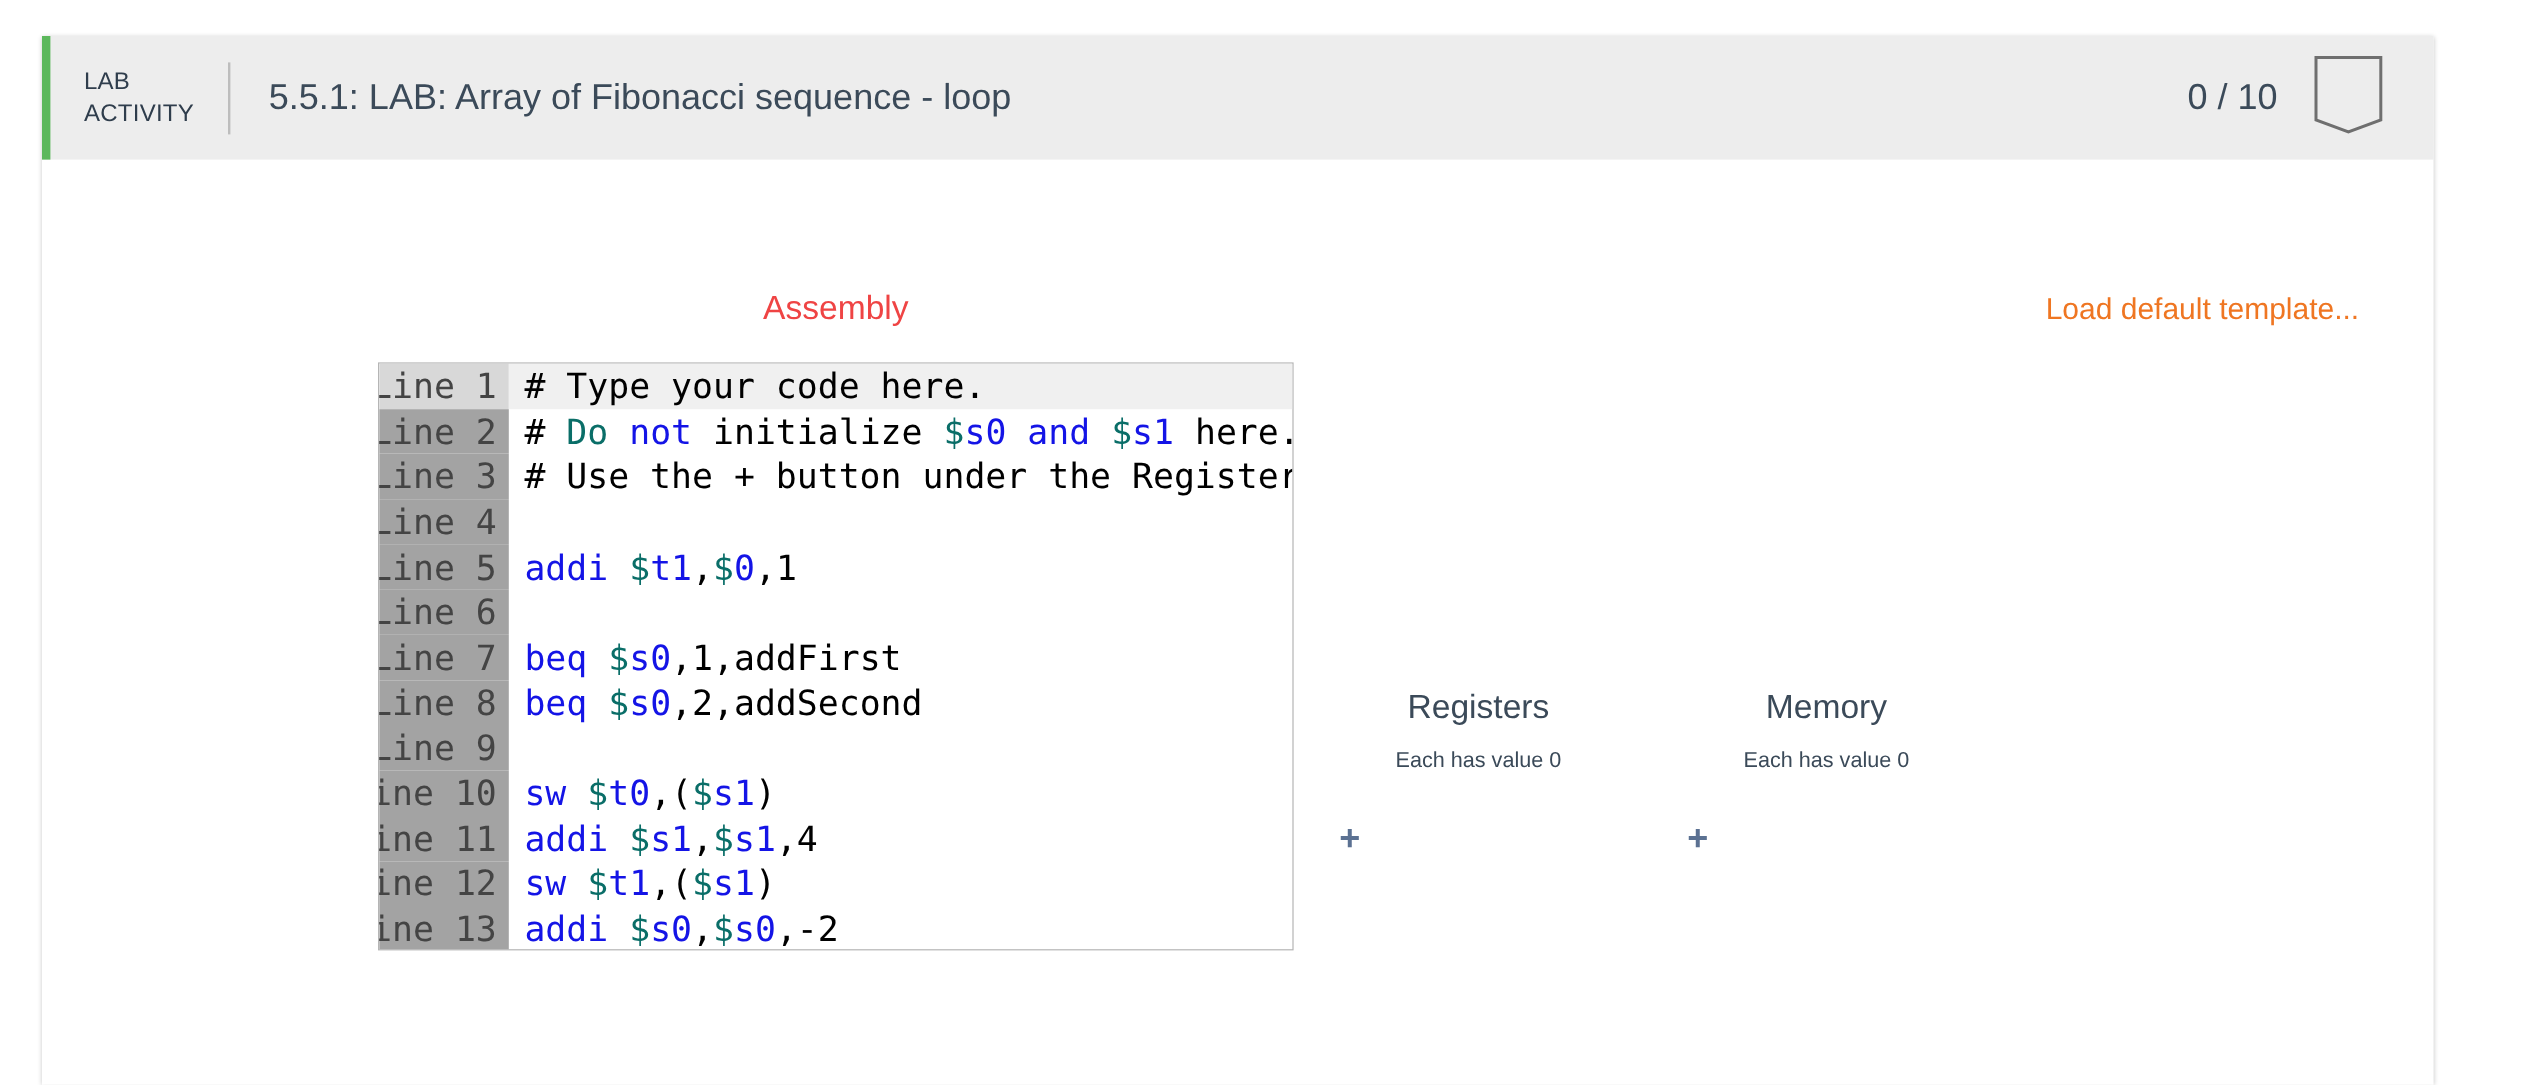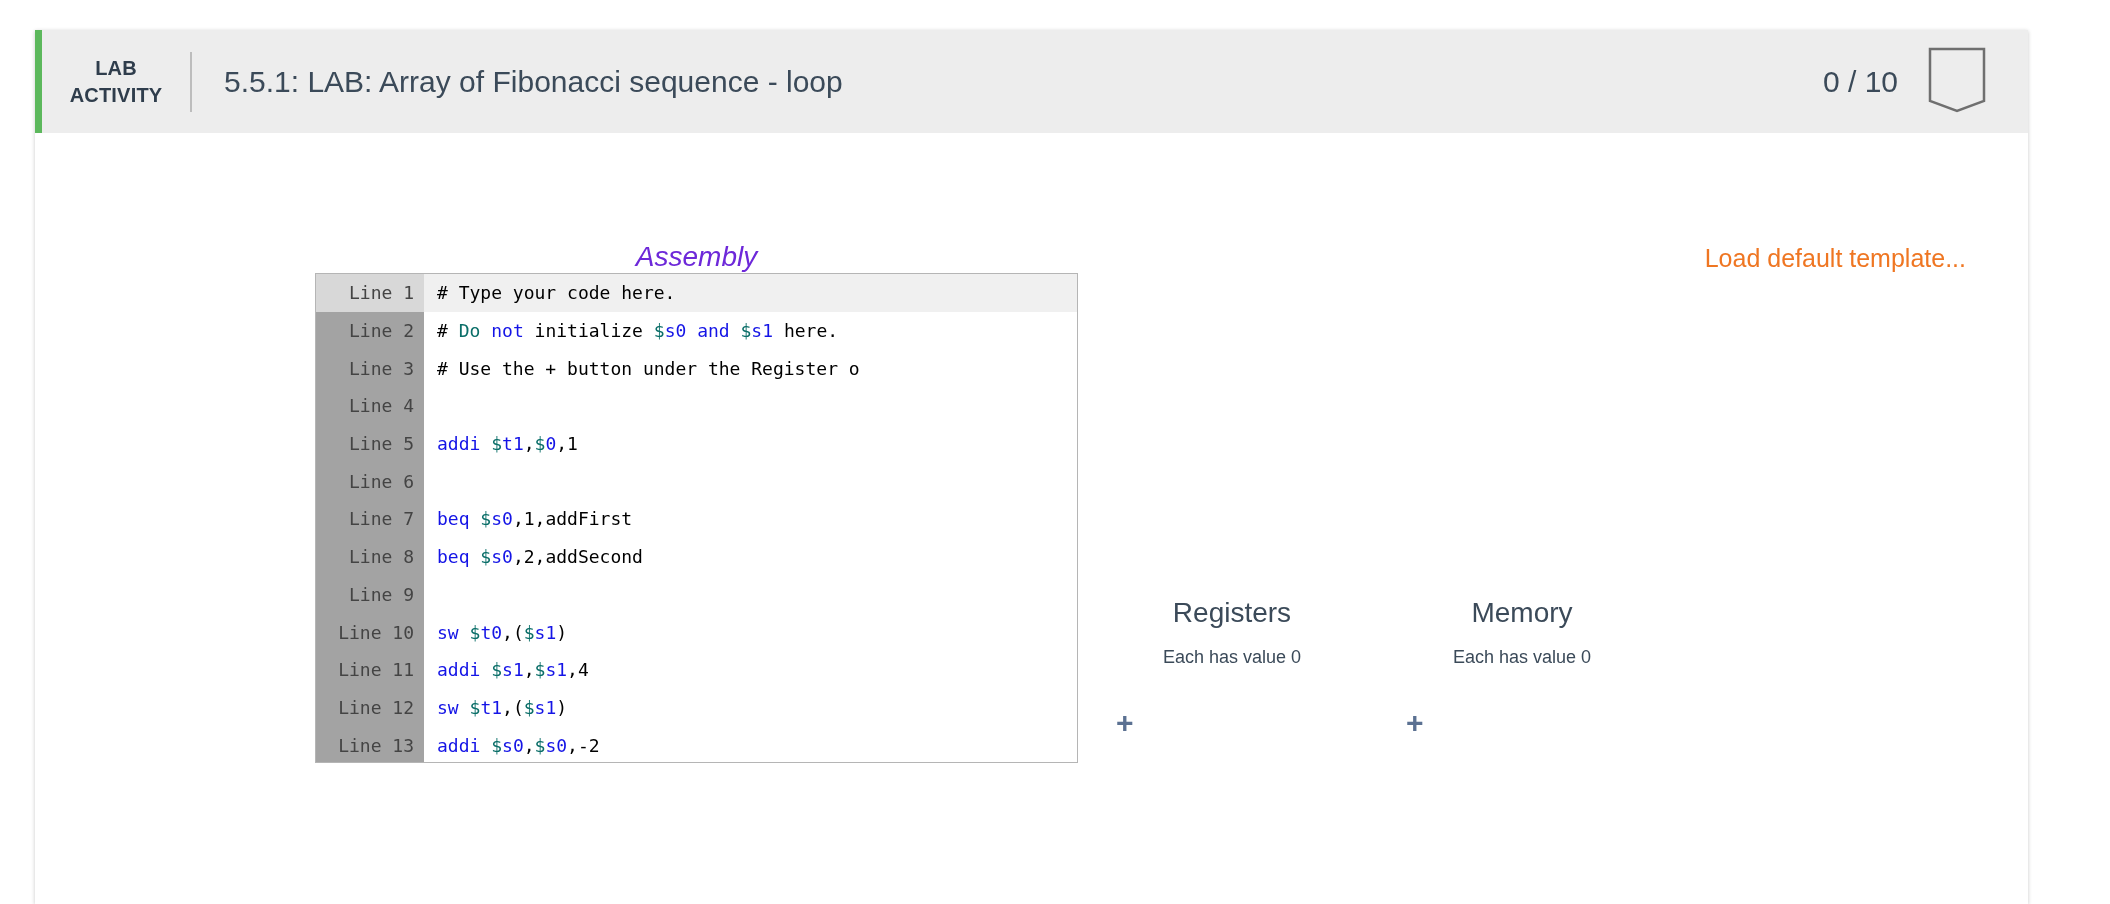--- a/index.html
+++ b/index.html
@@ -31,27 +31,27 @@
     position: relative;
     height: 103px;
     background: #ededed;
     border-left: 7px solid #5cb85c;
     box-sizing: border-box;
     display: flex;
     align-items: center;
   }
   #lab-activity-tag {
     width: 148px;
+    padding-left: 28px;
     box-sizing: border-box;
     color: #2f3d4c;
     font-size: 20px;
-    font-weight: bold;
+    font-weight: normal;
     line-height: 1.35;
     letter-spacing: 0.2px;
-    text-align: center;
   }
   #header-divider {
     width: 2px;
     height: 60px;
     background: #bdbdbd;
   }
   #lab-title {
     flex: 1;
     padding-left: 32px;
     color: #3b4a59;
@@ -91,40 +91,40 @@
 
   
   #assembly-panel {
     position: absolute;
     left: 280px;
     top: 108px;
     width: 763px;
   }
   #assembly-label {
     text-align: center;
-    color: #6d28d9;
+    color: #ef4444;
     font-size: 28px;
-    font-style: italic;
+    margin-bottom: 29px;
   }
   #code-editor {
     position: relative;
     border: 1px solid #b5b5b5;
     background: #ffffff;
     overflow: hidden;
     height: 490px;
     box-sizing: border-box;
     cursor: text;
   }
   .code-line {
     display: flex;
     align-items: center;
     height: 37.7px;
     white-space: pre;
     font-family: "DejaVu Sans Mono", monospace;
-    font-size: 18px;
+    font-size: 29px;
   }
   .code-line.active .gutter { background: #d8d8d8; }
   .code-line.active .code-text { background: #f0f0f0; }
   .gutter {
     width: 108px;
     min-width: 108px;
     background: #a3a3a3;
     color: #444444;
     text-align: right;
     padding-right: 10px;
@@ -145,21 +145,21 @@
     overflow: hidden;
   }
   .tok-kw   { color: #1414e6; }
   .tok-reg  { color: #0a6e68; }
   .tok-regn { color: #1414e6; }
   .tok-txt  { color: #000000; }
 
   
   .state-panel {
     position: absolute;
-    top: 464px;
+    top: 440px;
     text-align: center;
   }
   #registers-panel { left: 1075px; width: 244px; }
   #memory-panel    { left: 1365px; width: 244px; }
   .state-title {
     color: #3b4a59;
     font-size: 28px;
     margin-bottom: 18px;
     white-space: nowrap;
   }

